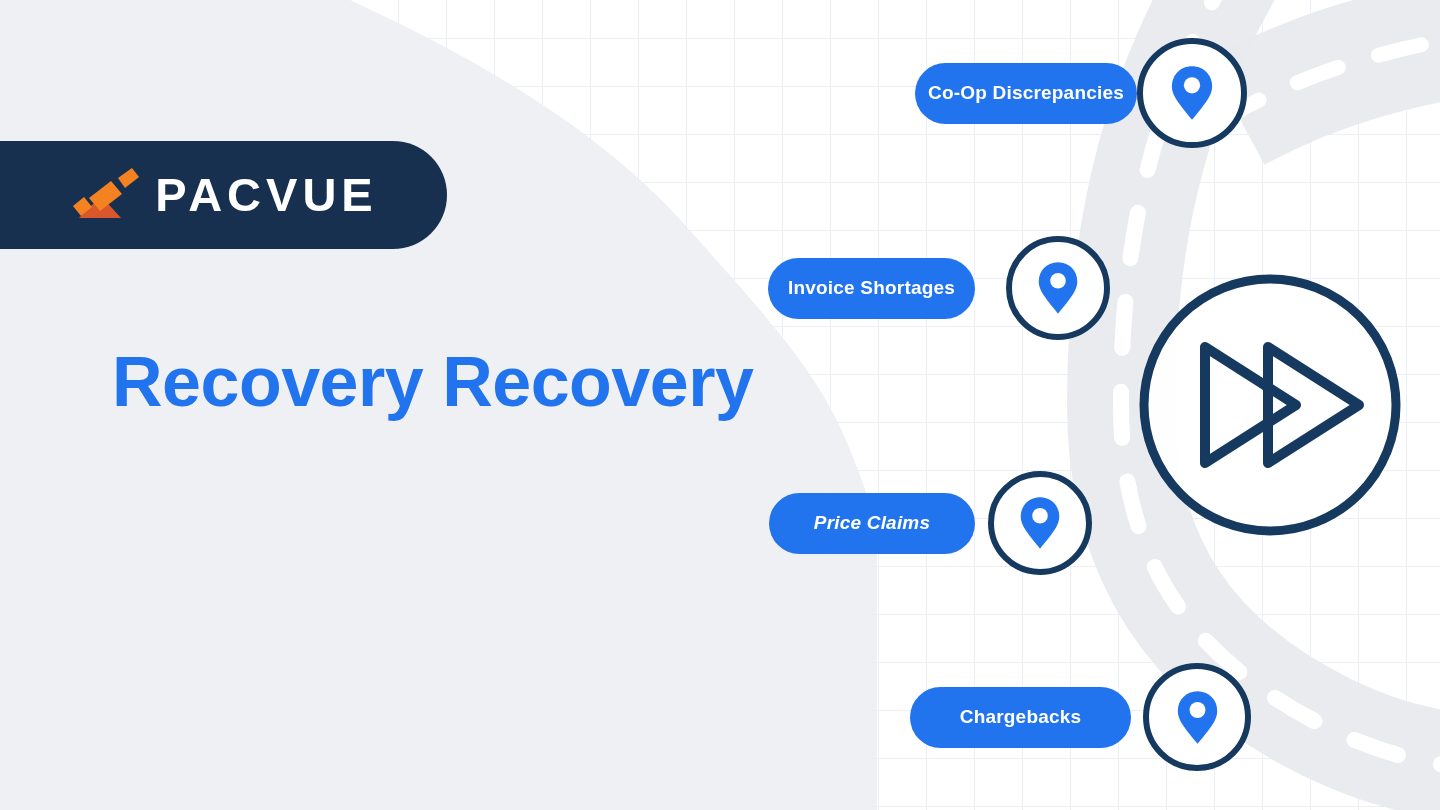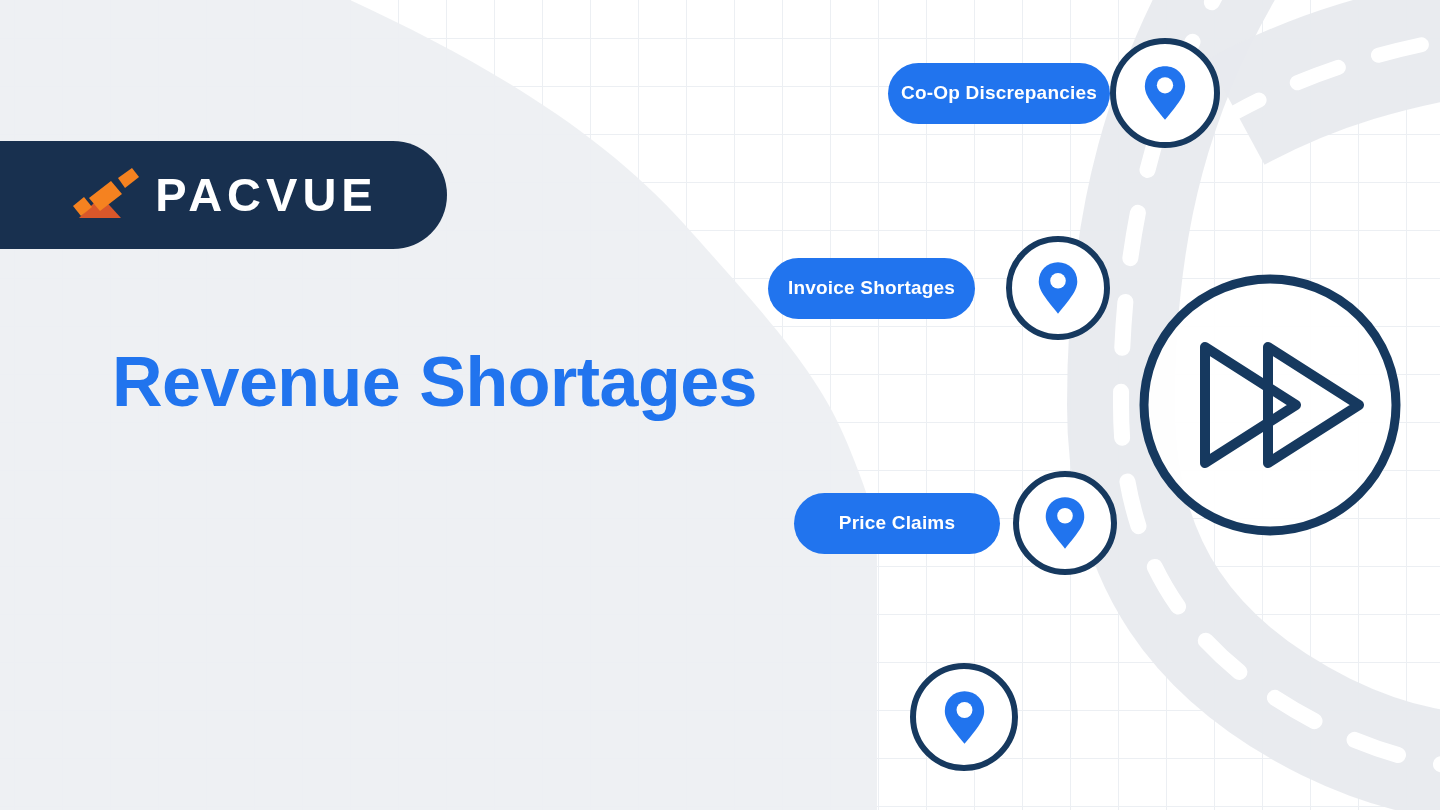--- a/index.html
+++ b/index.html
@@ -35,27 +35,27 @@
   .pill{
     background:var(--blue);color:#ffffff;border-radius:32px;
     height:61px;display:flex;align-items:center;justify-content:center;
     font-size:19px;font-weight:700;letter-spacing:.2px;
   }
   .pin-badge{
     background:#ffffff;border:6px solid var(--ring);border-radius:50%;
     box-sizing:border-box;display:flex;align-items:center;justify-content:center;
     flex:none;
   }
-  .stop-1{left:888px;top:38px;}
+  .stop-1{left:915px;top:38px;}
   .stop-1 .pill{width:222px;}
   .stop-1 .pin-badge{width:110px;height:110px;}
   .stop-2{left:768px;top:236px;gap:31px;}
   .stop-2 .pill{width:207px;}
   .stop-2 .pin-badge{width:104px;height:104px;}
-  .stop-3{left:794px;top:471px;gap:13px;}
+  .stop-3{left:769px;top:471px;gap:13px;font-style:italic;}
   .stop-3 .pill{width:206px;}
   .stop-3 .pin-badge{width:104px;height:104px;}
   .stop-4{left:910px;top:663px;gap:12px;}
   .stop-4 .pill{width:221px;}
   .stop-4 .pin-badge{width:108px;height:108px;}
 
   
   .emblem{position:absolute;left:1125px;top:260px;width:290px;height:290px;z-index:2;}
 </style>
 </head>
@@ -95,21 +95,21 @@
     <svg width="70" height="54" viewBox="0 0 70 54" aria-hidden="true">
       <polygon points="10,50 52,50 32,28" style="fill:var(--orange-dark);"></polygon>
       <polygon points="4,38 15,29 23,39 12,48" style="fill:var(--orange);"></polygon>
       <polygon points="20,30 42,13 53,26 31,43" style="fill:var(--orange);"></polygon>
       <polygon points="49,10 63,0 70,9 56,20" style="fill:var(--orange);"></polygon>
     </svg>
     <div class="brand-name">PACVUE</div>
   </div>
 
   <div class="headline">
-    <div class="accent">Revenue Shortages</div>
+    <div class="accent">Recovery Recovery</div>
   </div>
 
   <div class="stop stop-1">
     <div class="pill">Co-Op Discrepancies</div>
     <div class="pin-badge">
       <svg width="46" height="58" viewBox="0 0 48 60">
         <path d="M24,2 C12,2 3,11 3,23 C3,32 9,40 24,58 C39,40 45,32 45,23 C45,11 36,2 24,2 Z" style="fill:var(--blue);"></path>
         <circle cx="24" cy="22" r="8.5" fill="#ffffff"></circle>
       </svg>
     </div>
@@ -129,20 +129,21 @@
     <div class="pill">Price Claims</div>
     <div class="pin-badge">
       <svg width="44" height="56" viewBox="0 0 48 60">
         <path d="M24,2 C12,2 3,11 3,23 C3,32 9,40 24,58 C39,40 45,32 45,23 C45,11 36,2 24,2 Z" style="fill:var(--blue);"></path>
         <circle cx="24" cy="22" r="8.5" fill="#ffffff"></circle>
       </svg>
     </div>
   </div>
 
   <div class="stop stop-4">
+    <div class="pill">Chargebacks</div>
     <div class="pin-badge">
       <svg width="45" height="57" viewBox="0 0 48 60">
         <path d="M24,2 C12,2 3,11 3,23 C3,32 9,40 24,58 C39,40 45,32 45,23 C45,11 36,2 24,2 Z" style="fill:var(--blue);"></path>
         <circle cx="24" cy="22" r="8.5" fill="#ffffff"></circle>
       </svg>
     </div>
   </div>
 
 </div>
 

